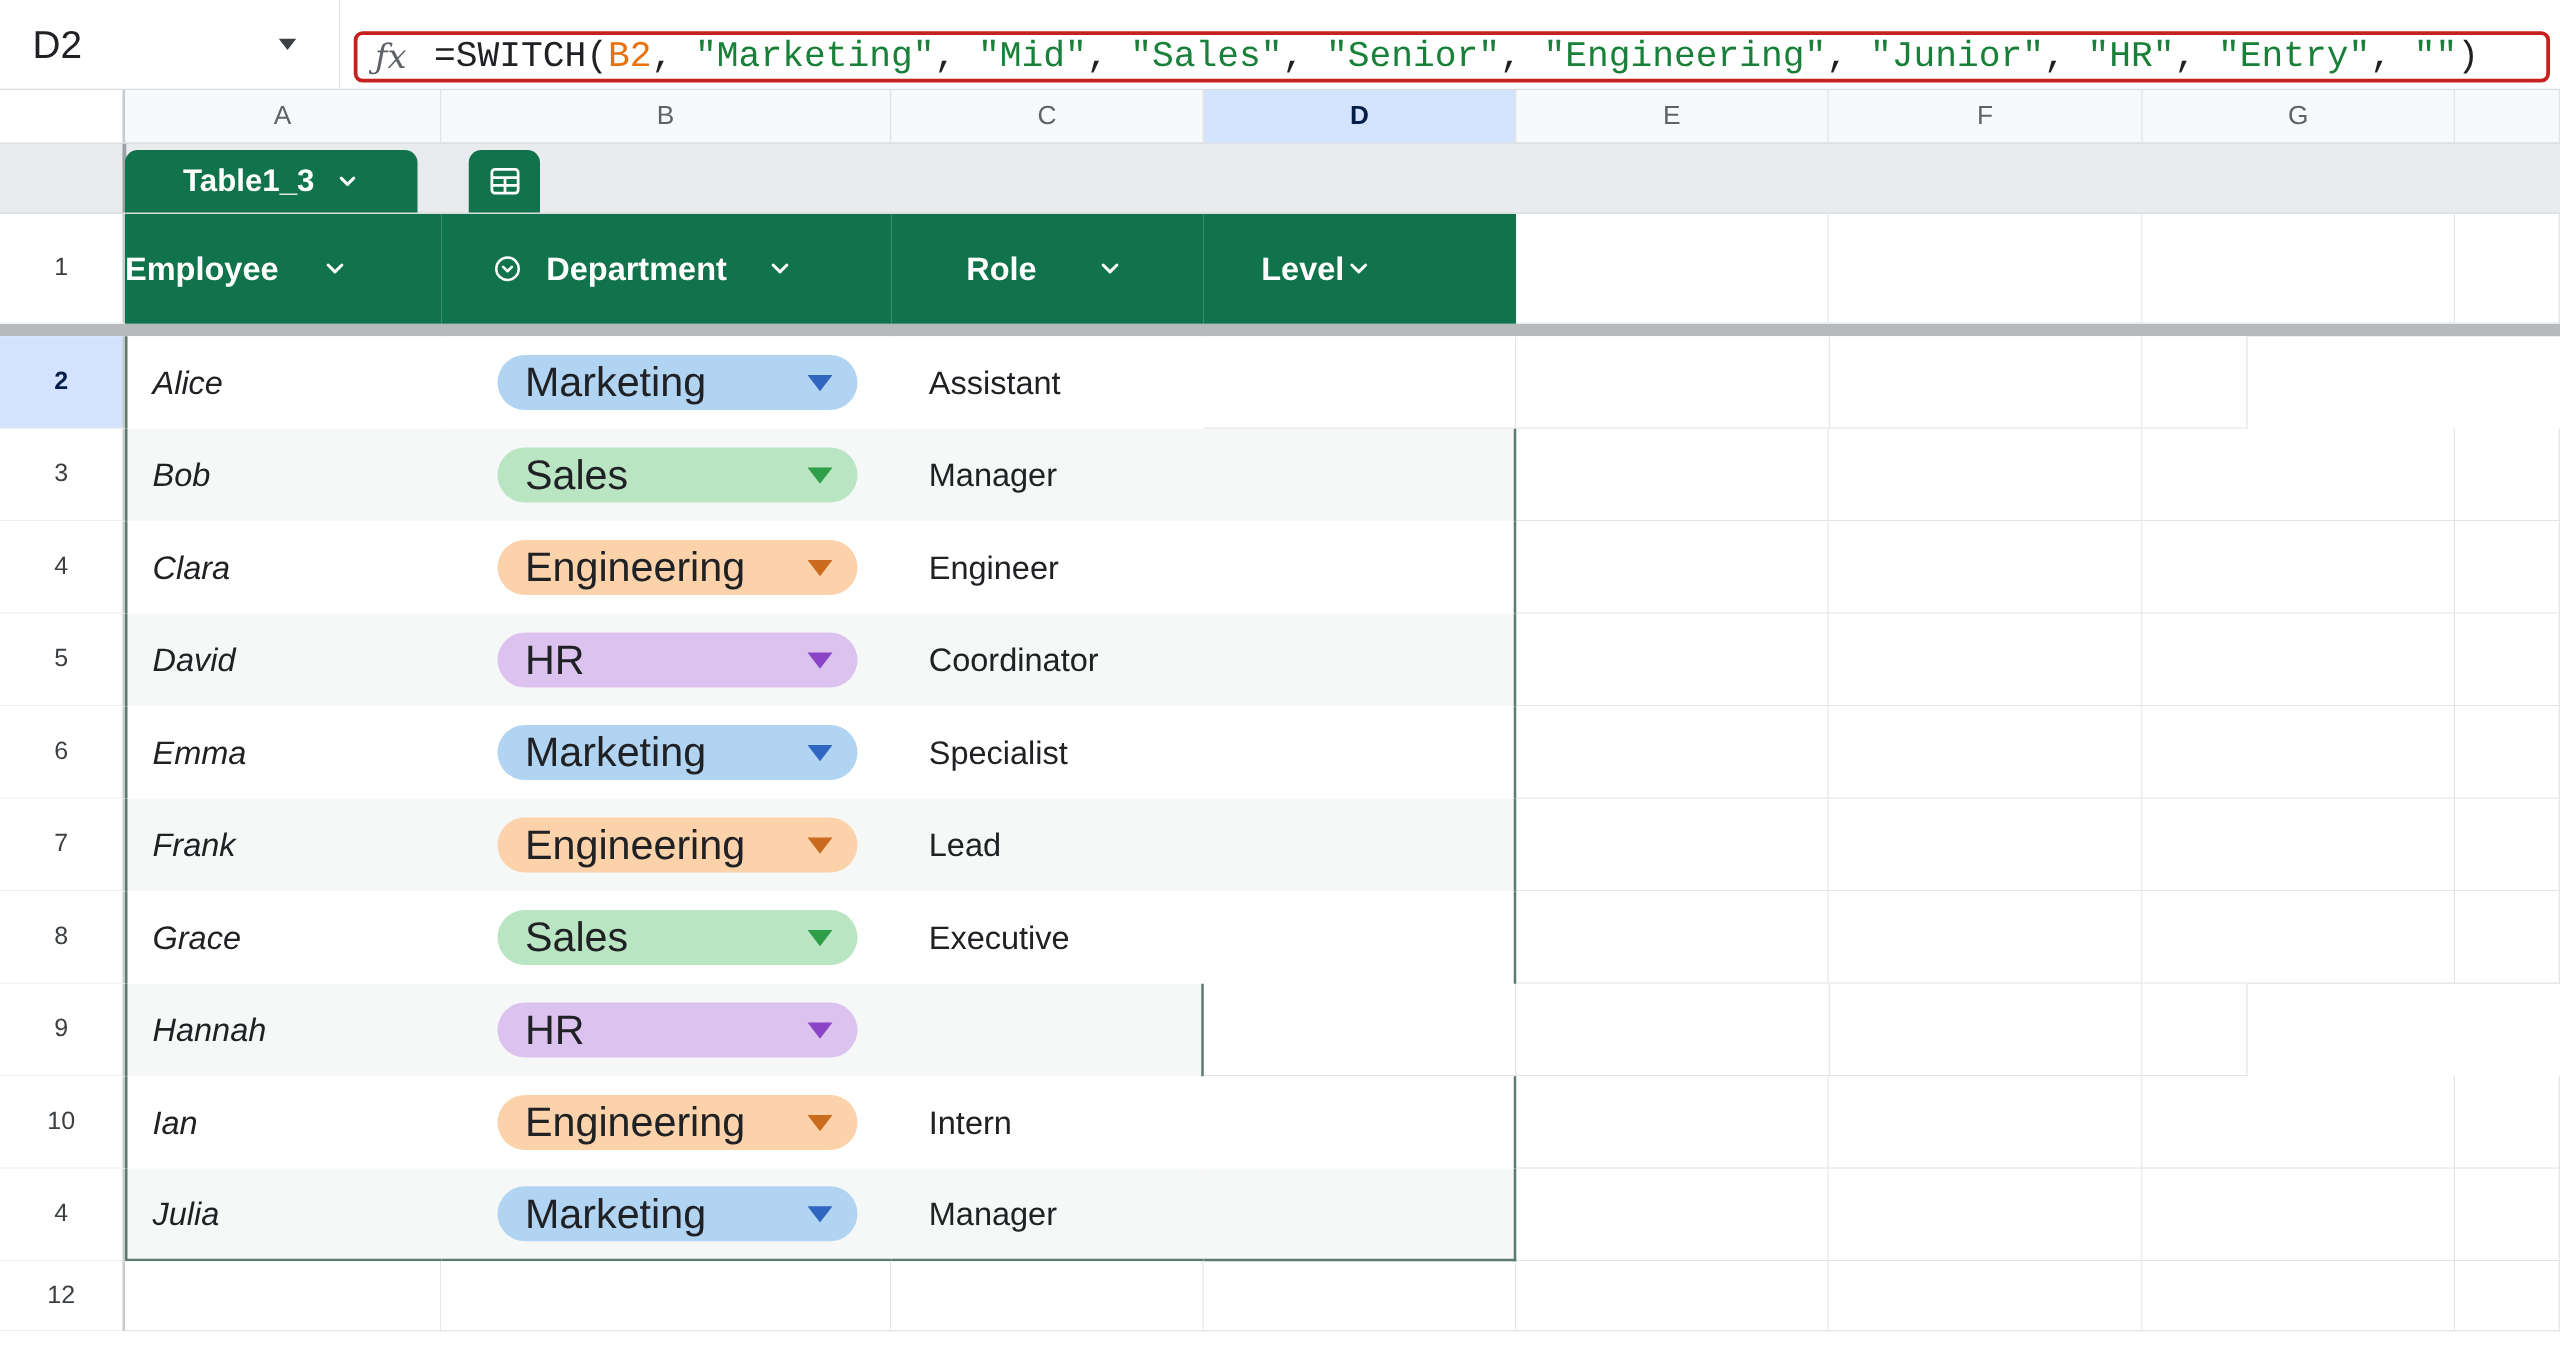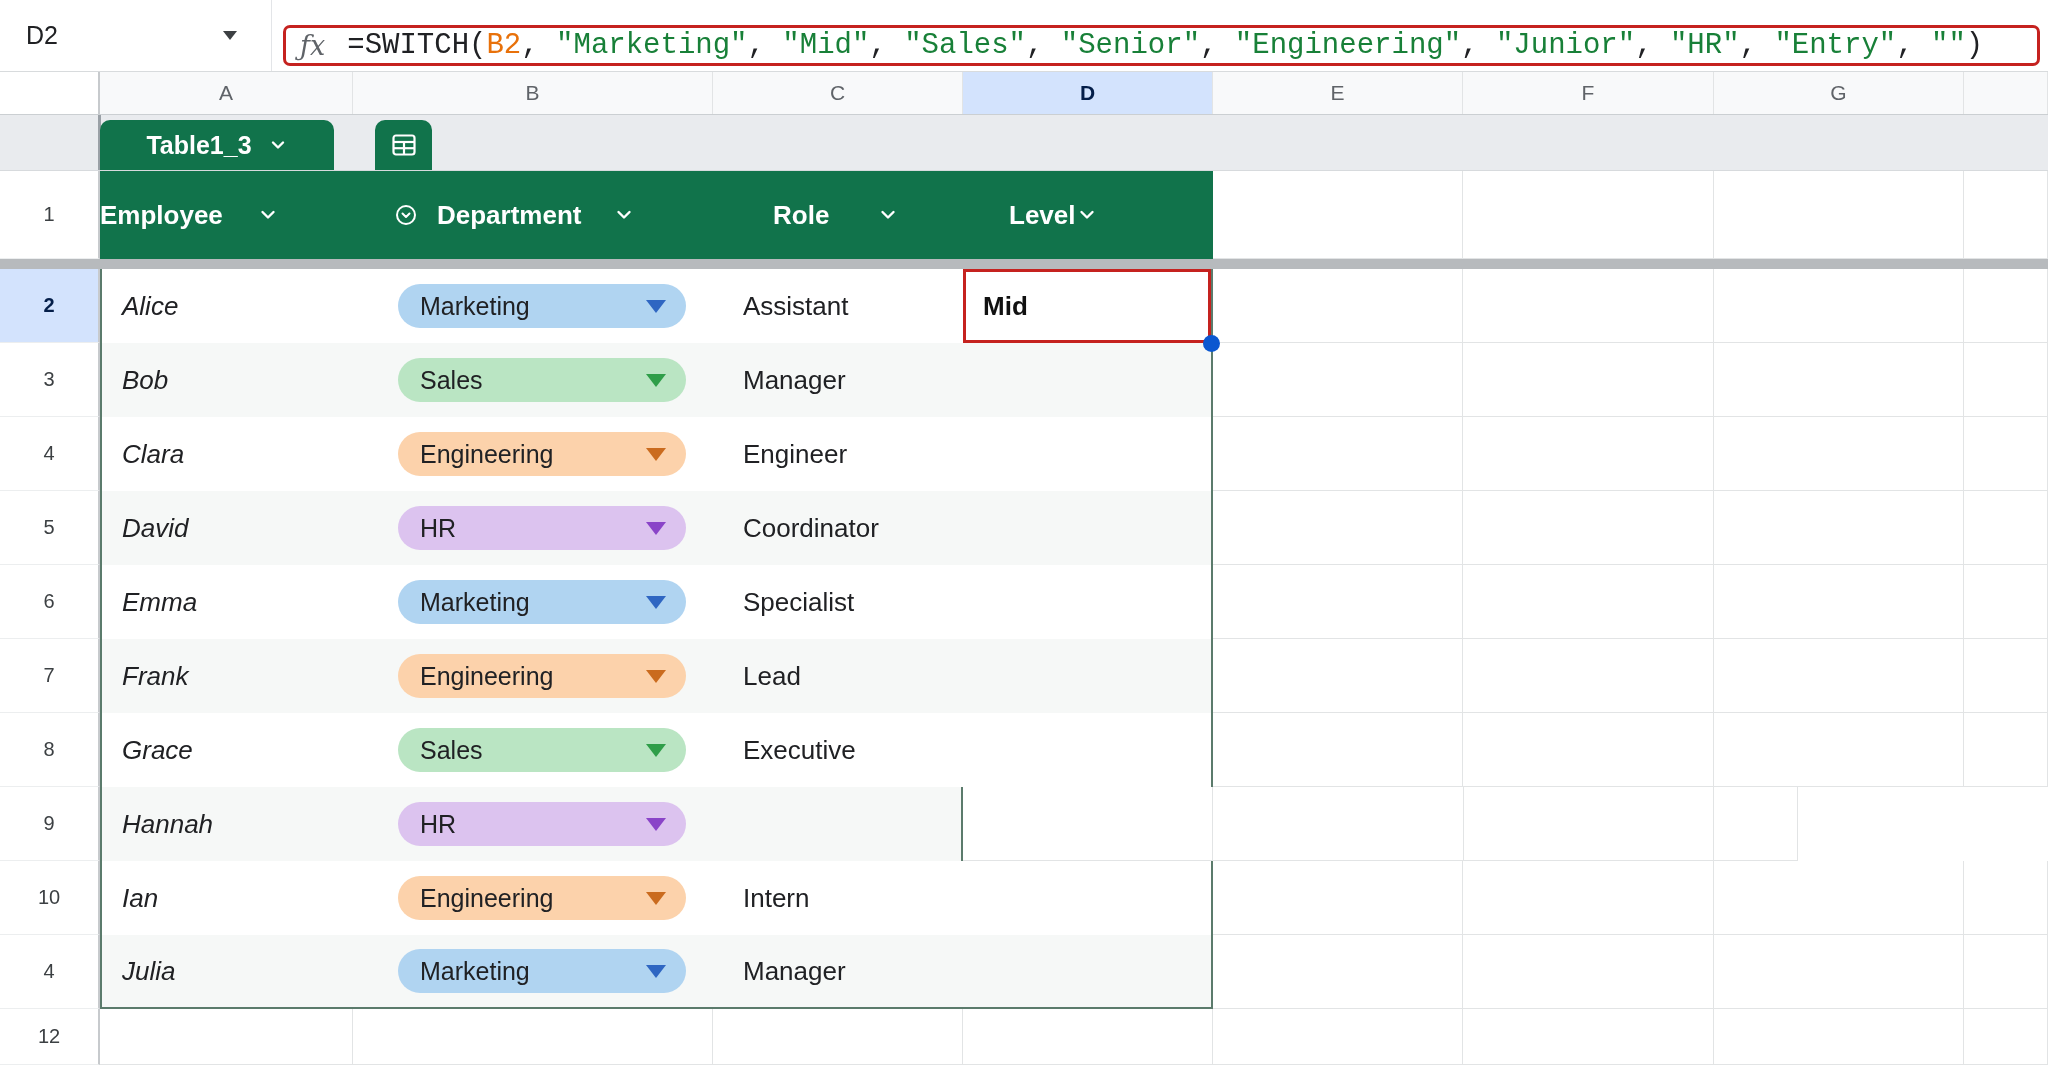--- a/index.html
+++ b/index.html
@@ -15,21 +15,21 @@
     --chip-purple-bg:#dcc3ef; --chip-purple-arrow:#8a44c8;
   }
   *{box-sizing:border-box;margin:0;padding:0}
   html,body{width:2048px;height:1081px;overflow:hidden;background:#fff;
     font-family:"Liberation Sans", sans-serif;color:#202124;}
   .app{width:2048px;height:1081px;position:relative;background:#fff;}
 
   
   .formula-bar{height:72px;position:relative;background:#fff;border-bottom:1px solid #d8dbdd;display:flex;align-items:center;}
   .name-box{width:272px;height:100%;display:flex;align-items:center;justify-content:space-between;
-    padding:0 34px 0 26px;border-right:1px solid #e3e5e8;font-size:25px;color:#202124;cursor:pointer;}
+    padding:0 34px 0 26px;border-right:1px solid #e3e5e8;font-size:31px;color:#202124;cursor:pointer;}
   .name-caret{width:0;height:0;border-left:7px solid transparent;border-right:7px solid transparent;border-top:9px solid #3c4043;}
   .fx-region{position:absolute;left:283px;right:8px;top:3px;bottom:5px;border:3px solid var(--red);
     border-radius:7px;display:flex;align-items:center;padding-left:14px;gap:22px;overflow:hidden;background:#fff;margin-top:22px;}
   .fx-icon{font-family:"DejaVu Serif", serif;font-style:italic;font-size:27px;color:#5f6368;flex:none;}
   .formula-text{font-family:"Liberation Mono", monospace;font-size:29px;white-space:pre;color:#202124;}
   .tok-ref{color:#e8710a}.tok-str{color:#188038}.tok-fn,.tok-pn{color:#202124}
 
   
   .col-headers{height:43px;display:flex;background:#f8f9fa;border-bottom:1px solid #cbcfd2;}
   .cell{flex:none;}
@@ -73,21 +73,21 @@
   .cell-d{padding-left:20px;border-right:2px solid var(--tbl-border);position:relative;}
   .drow.last .t-cell{border-bottom:2px solid var(--tbl-border);}
   .gcell{background:#fff;border-right:1px solid var(--grid-line);border-bottom:1px solid var(--grid-line);cursor:cell;}
   .row1 .gcell{background:#fff;}
 
   .row12{height:56px;}
   .row12 .gcell{background:#fff;}
 
   
   .chip{width:288px;height:44px;border-radius:22px;display:flex;align-items:center;justify-content:space-between;
-    padding:0 20px 0 22px;font-size:25px;color:#202124;cursor:pointer;}
+    padding:0 20px 0 22px;font-size:33px;color:#202124;cursor:pointer;}
   .chip-blue{background:var(--chip-blue-bg)} .chip-blue .chip-arrow{border-top-color:var(--chip-blue-arrow)}
   .chip-green{background:var(--chip-green-bg)} .chip-green .chip-arrow{border-top-color:var(--chip-green-arrow)}
   .chip-orange{background:var(--chip-orange-bg)} .chip-orange .chip-arrow{border-top-color:var(--chip-orange-arrow)}
   .chip-purple{background:var(--chip-purple-bg)} .chip-purple .chip-arrow{border-top-color:var(--chip-purple-arrow)}
   .chip-arrow{width:0;height:0;border-left:10px solid transparent;border-right:10px solid transparent;border-top:13px solid #444;}
 
   
   .level-text{font-weight:bold;color:#111;}
   .selected-cell{z-index:4;}
   .red-box{position:absolute;inset:0;border:3px solid var(--red);pointer-events:none;}
@@ -181,25 +181,20 @@
       <div class="srow drow">
         <div class="cell c-rowhdr rownum sel">2</div>
         <div class="cell c-a t-cell cell-a">Alice</div>
         <div class="cell c-b t-cell cell-b">
           <div class="chip chip-blue">
             <div class="chip-label">Marketing</div>
             <div class="chip-arrow"></div>
           </div>
         </div>
         <div class="cell c-c t-cell cell-c">Assistant</div>
-        <div class="cell c-d t-cell cell-d selected-cell">
-          <div class="level-text">Mid</div>
-          <div class="red-box"></div>
-          <div class="fill-handle"></div>
-        </div>
         <div class="cell c-e gcell"></div>
         <div class="cell c-f gcell"></div>
         <div class="cell c-g gcell"></div>
         <div class="cell c-fill gcell"></div>
       </div>
       <div class="srow drow band">
         <div class="cell c-rowhdr rownum">3</div>
         <div class="cell c-a t-cell cell-a">Bob</div>
         <div class="cell c-b t-cell cell-b">
           <div class="chip chip-green">

